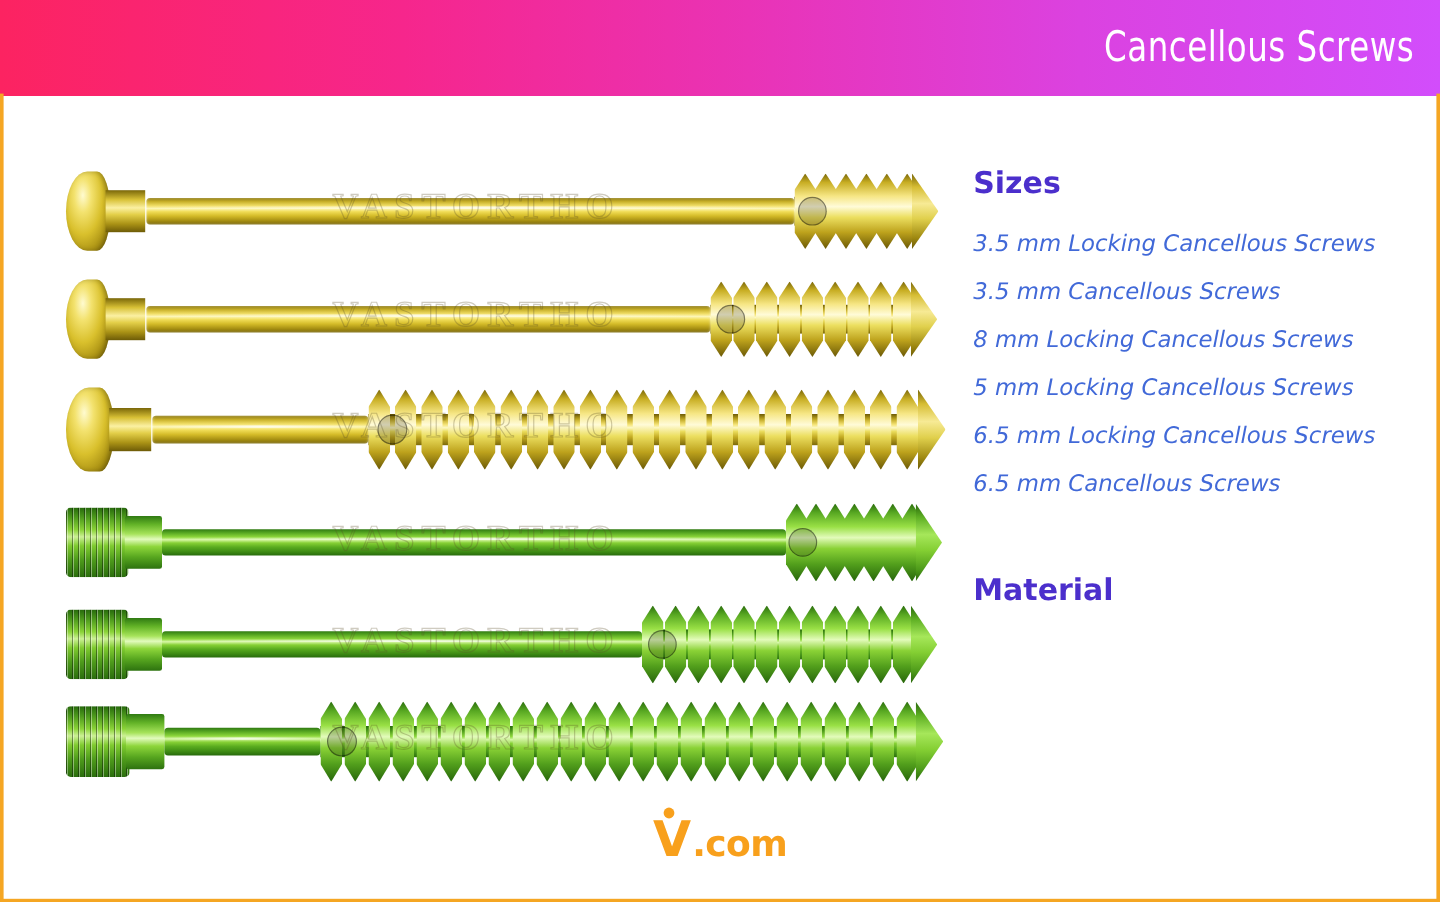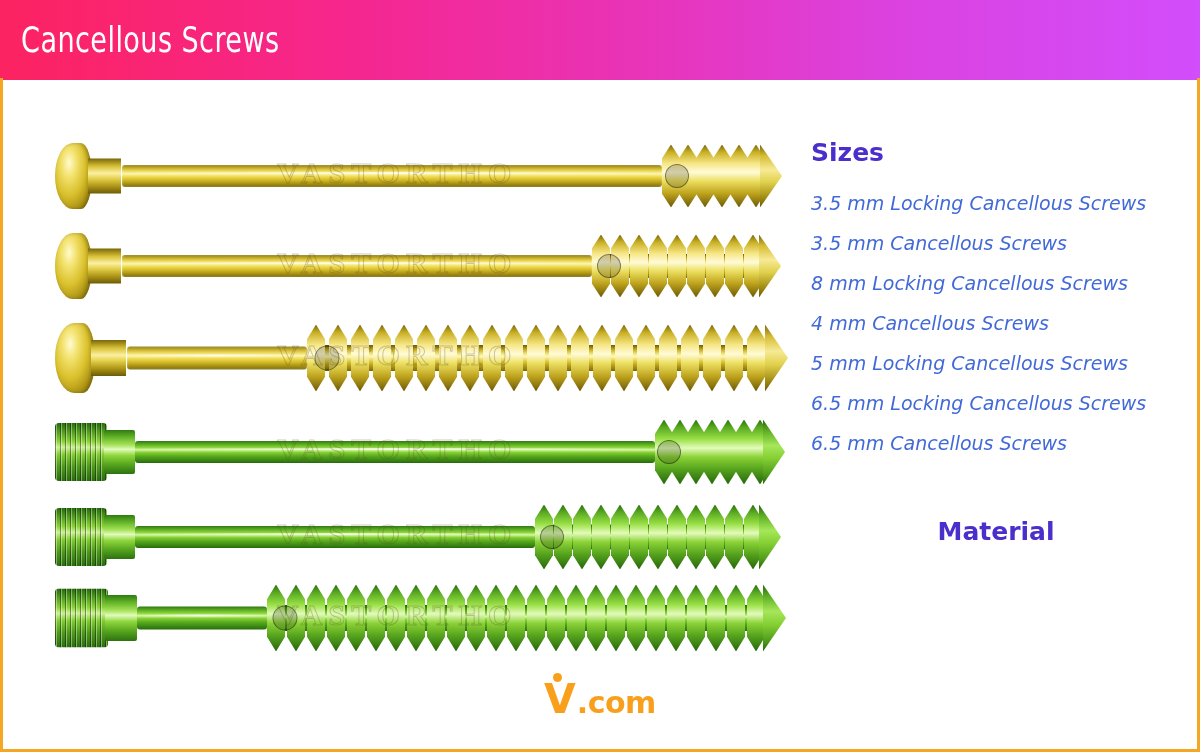--- a/index.html
+++ b/index.html
@@ -20,21 +20,21 @@
     position:absolute;background:#F5A623;z-index:6;
   }
   .frame-left{left:0;top:78px;width:3px;bottom:0;}
   .frame-right{right:0;top:78px;width:3px;bottom:0;}
   .frame-bottom{left:0;right:0;bottom:0;height:3px;}
 
   
   .header{
     position:absolute;left:0;top:0;width:1200px;height:80px;
     background:linear-gradient(90deg,#FC2361 0%,#F6268C 28%,#E933B6 52%,#DB42E0 75%,#D24DFB 100%);
-    display:flex;align-items:center;justify-content:flex-start;
+    display:flex;align-items:center;justify-content:flex-end;
     z-index:5;
   }
   .header-title{
     color:#ffffff;
     font-family:"DejaVu Sans Condensed","Liberation Sans", sans-serif;
     font-size:35px;font-weight:400;letter-spacing:.5px;
     transform:scaleX(.86);
     white-space:nowrap;
   }
 
@@ -180,21 +180,21 @@
     margin:0 0 16px 0;
     font-family:"DejaVu Sans","Liberation Sans",sans-serif;
     font-size:25px;font-weight:700;color:#4B2FCC;letter-spacing:0px;
   }
   .info ul{margin:0;padding:0;list-style:none;font-style:italic;}
   .info li{
     font-family:"DejaVu Sans","Liberation Sans",sans-serif;
     font-size:19px;color:#4169D8;
     line-height:40px;white-space:nowrap;
   }
-  .material-block{margin-top:54px;text-align:center;}
+  .material-block{margin-top:54px;}
   .material-block h2{margin-bottom:6px;}
   .material-block li{line-height:30px;}
 
   
   .footer{
     position:absolute;left:0;right:0;bottom:26px;
     display:flex;align-items:center;justify-content:center;
   }
   .logo{
     position:relative;display:inline-flex;align-items:baseline;
@@ -389,21 +389,20 @@
       </div>
 
     <div class="info">
 
       <div>
         <h2>Sizes</h2>
         <ul id="sizes-list">
             <li>3.5 mm Locking Cancellous Screws</li>
             <li>3.5 mm Cancellous Screws</li>
             <li>8 mm Locking Cancellous Screws</li>
-            <li>4 mm Cancellous Screws</li>
             <li>5 mm Locking Cancellous Screws</li>
             <li>6.5 mm Locking Cancellous Screws</li>
             <li>6.5 mm Cancellous Screws</li>
           </ul>
       </div>
 
       <div class="material-block">
         <h2>Material</h2>
       </div>
 

